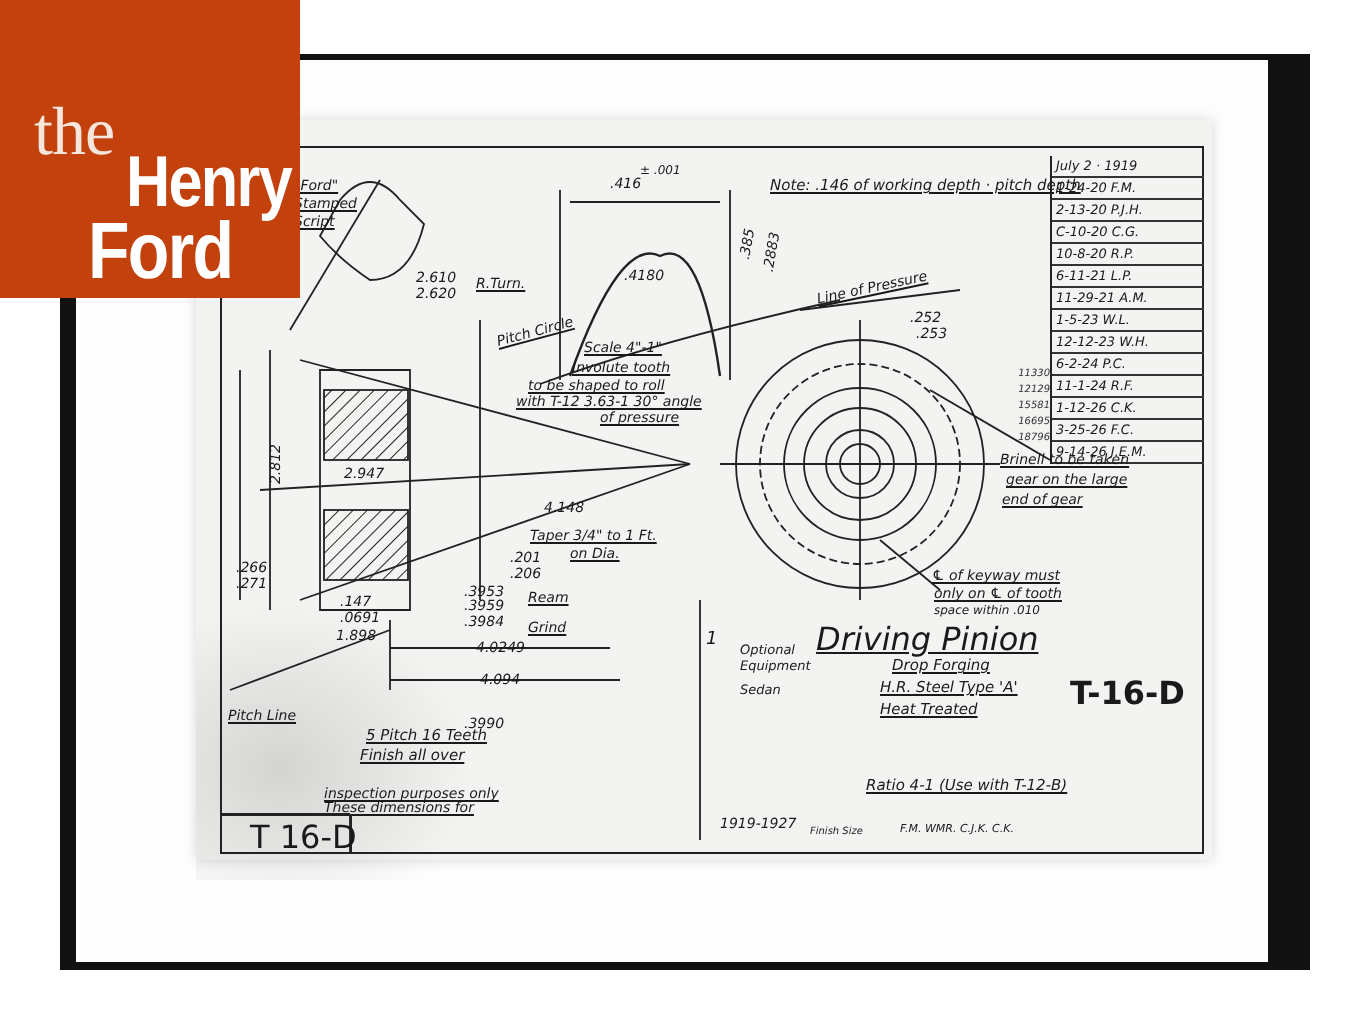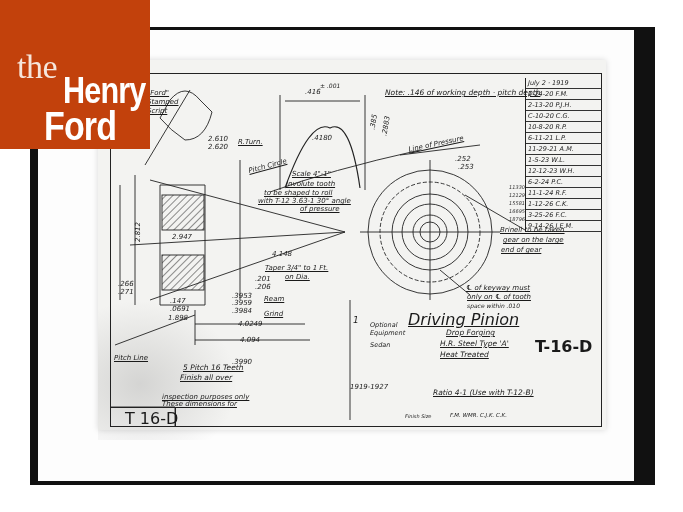--- a/index.html
+++ b/index.html
@@ -160,21 +160,21 @@
 <div class="hand" style="left:353px;top:315px;font-size:9px;">1</div>
 <div class="hand" style="left:370px;top:326px;font-size:6.5px;margin-top:15px;">Sedan</div>
 <div class="hand" style="left:370px;top:321px;font-size:6.5px;">Optional</div>
 <div class="hand" style="left:370px;top:329px;font-size:6.5px;">Equipment</div>
 <div class="hand u big" style="left:408px;top:310px;">Driving Pinion</div>
 <div class="hand big" style="left:535px;top:308px;font-style:normal;font-weight:bold;margin-top:29px;">T-16-D</div>
 <div class="hand u mid" style="left:446px;top:328px;font-size:7.5px;">Drop Forging</div>
 <div class="hand u mid" style="left:440px;top:339px;font-size:7.5px;">H.R. Steel Type 'A'</div>
 <div class="hand u mid" style="left:440px;top:350px;font-size:7.5px;">Heat Treated</div>
 <div class="hand u" style="left:433px;top:388px;font-size:7.5px;">Ratio 4-1 (Use with T-12-B)</div>
-<div class="hand" style="left:350px;top:383px;">1919-1927</div>
+<div class="hand" style="left:350px;top:408px;padding-left:10px;">1919-1927</div>
 <div class="hand" style="left:405px;top:413px;font-size:5px;">Finish Size</div>
 <div class="hand" style="left:450px;top:412px;font-size:5.5px;">F.M. WMR. C.J.K. C.K.</div>
 
 <div class="hand u" style="left:114px;top:354px;">Pitch Line</div>
 <div class="hand u" style="left:183px;top:363px;font-size:7.5px;">5 Pitch 16 Teeth</div>
 <div class="hand u" style="left:180px;top:373px;font-size:7.5px;">Finish all over</div>
 <div class="hand u" style="left:162px;top:384px;margin-top:16px;">These dimensions for</div>
 <div class="hand u" style="left:162px;top:393px;">inspection purposes only</div>
 <div class="titlebox"></div>
 <div class="hand big" style="left:125px;top:409px;font-style:normal;">T 16-D</div>

